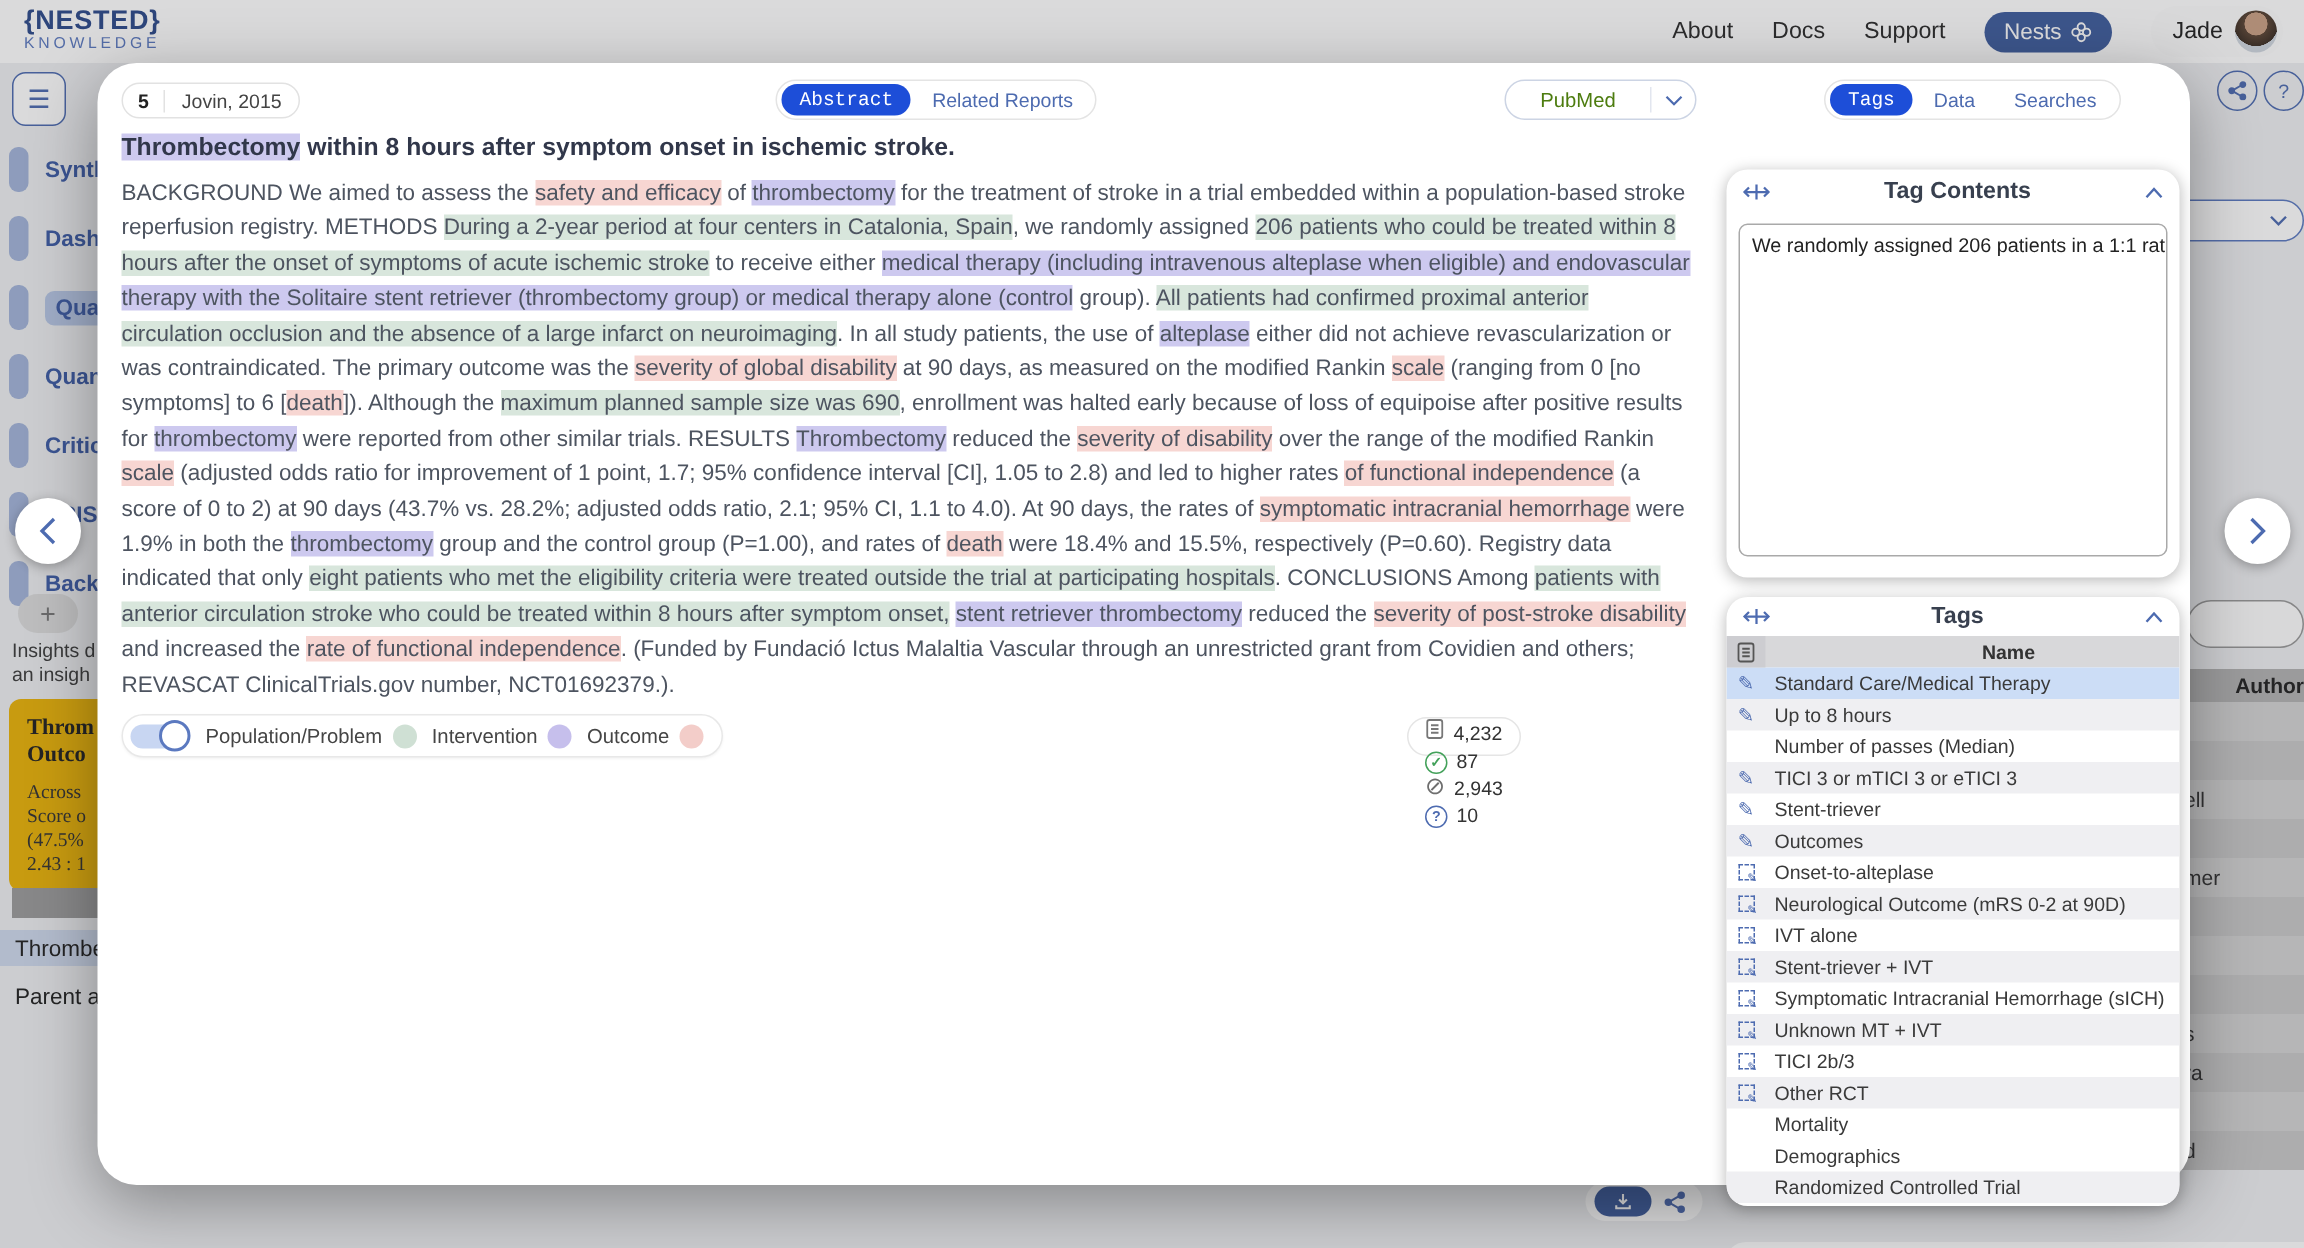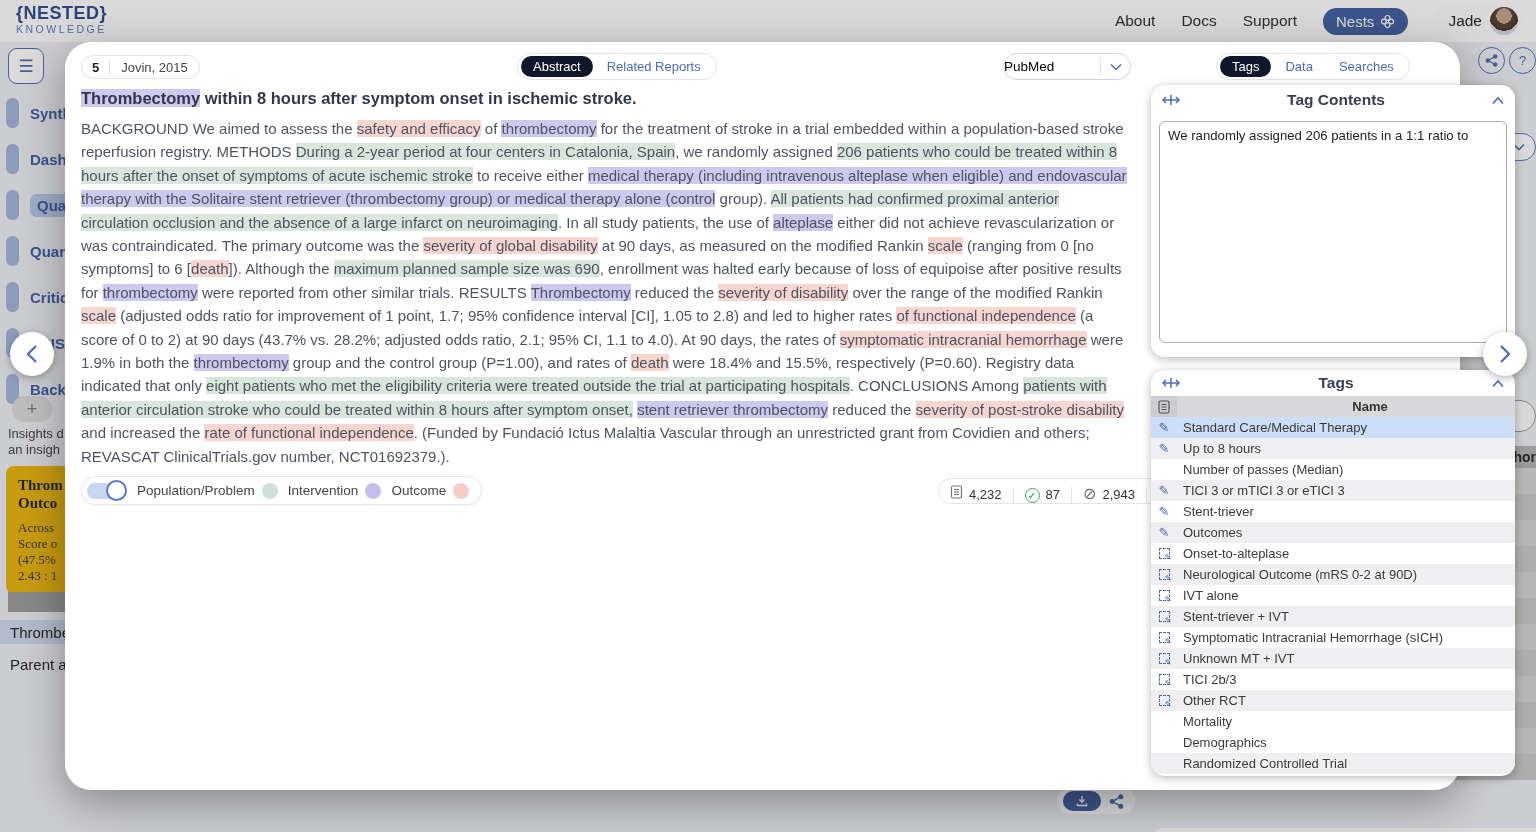--- a/index.html
+++ b/index.html
@@ -54,51 +54,51 @@
   .overlay { position:absolute; inset:0; background:rgba(48,50,56,.18); z-index:2; }
 
   
   .modal { position:absolute; left:65px; top:42px; width:1395px; height:748px; background:#fff; border-radius:26px; box-shadow:0 12px 44px rgba(0,0,0,.35); z-index:3; }
   .study-chip { position:absolute; left:16px; top:13px; height:24px; border:1px solid #e2e2e2; border-radius:13px; display:flex; align-items:center; background:#fff; }
   .study-chip .num { font-size:13px; font-weight:bold; color:#222; padding:0 10px; border-right:1px solid #e2e2e2; }
   .study-chip .cit { font-size:13px; color:#444; padding:0 11px; }
 
   .pill-tabs { position:absolute; height:27px; border:1px solid #e4e4e4; border-radius:15px; display:flex; align-items:center; padding:0 3px; gap:2px; background:#fff; }
   .pill-tab { font-size:13px; color:#4d6bb0; padding:3px 12px; border-radius:12px; cursor:pointer; white-space:nowrap; }
-  .pill-tab.active { background:#0f172a; color:#fff; }
+  .pill-tab.active { background:#1d4ed8; color:#fff;font-family:Liberation Mono, monospace; }
 
   .source-select { position:absolute; left:938px; top:11px; width:128px; height:27px; border:1px solid #ccd4e4; border-radius:15px; display:flex; align-items:center; background:#fff; }
-  .source-select .val { flex:1; font-size:13.5px; color:#000000; }
+  .source-select .val { flex:1; text-align:center; font-size:13.5px; color:#4d7c0f; }
   .source-select .chev { width:30px; border-left:1px solid #e2e6ef; display:flex; align-items:center; justify-content:center; height:17px; }
 
   .abs-title { position:absolute; left:16px; top:47px; width:1050px; font-size:16.5px; font-weight:bold; color:#31374a; }
   .abs-body { position:absolute; left:16px; top:75px; width:1047px; font-size:15px; line-height:23.4px; color:#4d5460; }
   .hl-purple { background:#cdc9ef; }
   .hl-green { background:#d8e6dc; }
   .hl-pink { background:#f7d6d2; }
   .hl-none { background:transparent; }
 
   .legend { position:absolute; left:16px; top:434px; height:29px; border:1px solid #e8e8e8; border-radius:15px; display:flex; align-items:center; padding:0 12px 0 5px; gap:10px; background:#fff; box-shadow:0 1px 2px rgba(0,0,0,.05); }
   .toggle { position:relative; width:40px; height:22px; }
   .toggle .track { position:absolute; left:0; top:3px; width:36px; height:16px; border-radius:8px; background:#c8d6f2; }
   .toggle .knob { position:absolute; right:0; top:0; width:21px; height:21px; border-radius:50%; background:#fff; border:2px solid #5b79c0; }
   .legend-item { display:flex; align-items:center; gap:7px; }
   .legend-label { font-size:13.5px; color:#454545; }
   .legend-dot { width:16px; height:16px; border-radius:50%; }
 
-  .stats { position:absolute; left:873px; top:436px; height:26px; border:1px solid #e5e5e5; border-radius:14px; display:flex; align-items:flex-end; background:#fff; }
+  .stats { position:absolute; left:873px; top:436px; height:26px; border:1px solid #e5e5e5; border-radius:14px; display:flex; align-items:flex-start; background:#fff;flex-direction:column; }
   .stat { display:flex; align-items:center; gap:6px; padding:0 11px; cursor:pointer; }
   .stat-val { font-size:13px; color:#333; }
   .stat-div { width:1px; height:16px; background:#e5e5e5; }
   .circ { width:15px; height:15px; border-radius:50%; display:inline-flex; align-items:center; justify-content:center; font-size:9.5px; font-weight:bold; }
   .circ.green { border:1.4px solid #43a15a; color:#43a15a; }
   .circ.blue { border:1.4px solid #4d6bb0; color:#4d6bb0; }
   .glyph-slash { font-size:16px; color:#6e6e6e; line-height:1; }
 
-  .panel { position:absolute; width:364px; background:#fff; border-radius:14px; box-shadow:0 2px 10px rgba(0,0,0,.28); overflow:hidden; }
+  .panel { position:absolute; width:302px; background:#fff; border-radius:14px; box-shadow:0 2px 10px rgba(0,0,0,.28); overflow:hidden;margin-top:28px; }
   .panel-head { display:flex; align-items:center; height:30px; padding:0 10px; }
   .panel-title { flex:1; text-align:center; font-size:15.5px; font-weight:bold; color:#38404f; }
   .tagc-panel { left:1086px; top:43px; height:272px; }
   .tagc-text { margin:6px 8px; height:222px; border:1px solid #a9a9a9; border-radius:6px; padding:6px 8px; font-size:13.2px; color:#222; white-space:nowrap; overflow:hidden; }
   .tags-panel { left:1086px; top:328px; height:406px; }
   .tags-panel .panel-head { height:26px; }
   .tags-thead { display:flex; height:21px; background:#d8d8da;gap:48px; }
   .tags-thead .icon-cell { width:26px; background:#cdcdd1; display:flex; align-items:center; justify-content:center; }
   .tags-thead .name-cell { flex:1; text-align:center; font-size:13px; font-weight:bold; color:#333; line-height:21px; }
   .tag-row { display:flex; align-items:center; height:21px; cursor:pointer; }

